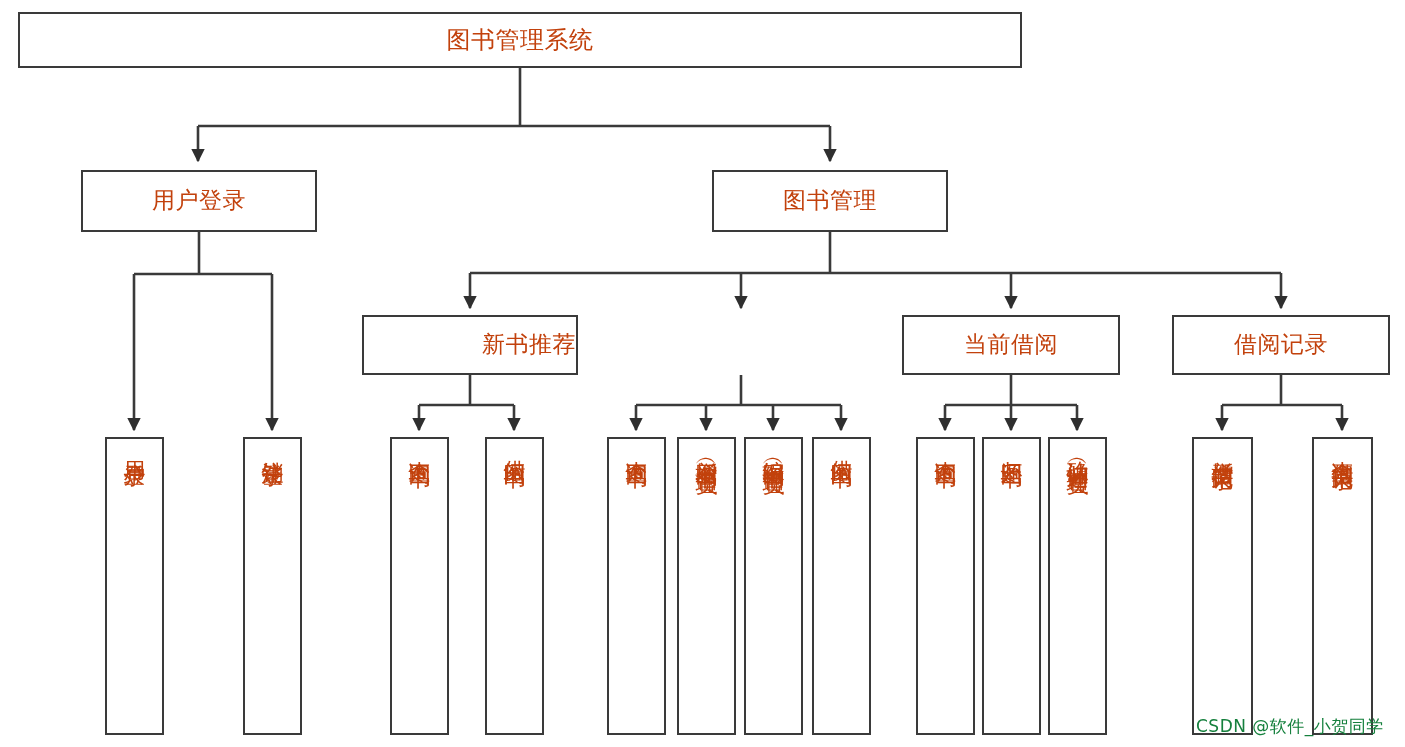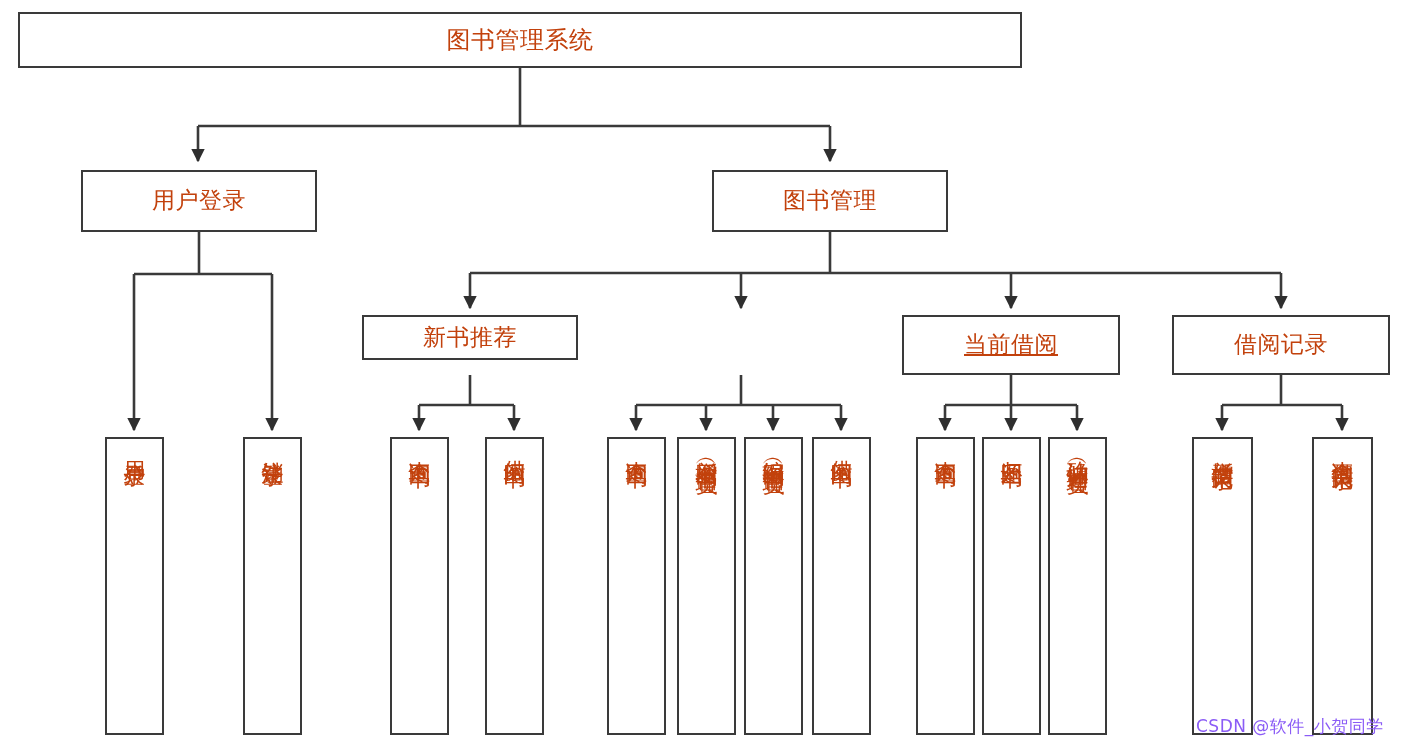--- a/index.html
+++ b/index.html
@@ -55,21 +55,21 @@
     writing-mode: vertical-rl;
     text-orientation: upright;
     font-size: 22px;
     line-height: 1.0;
     letter-spacing: 2px;
     white-space: nowrap;
   }
   .watermark {
     position: absolute;
     font-size: 17px;
-    color: #8b5cf6;
+    color: #15803d;
     white-space: nowrap;
     letter-spacing: 0.5px;
   }
 </style>
 </head>
 <body>
 
 <div id="canvas">
 
   <svg class="links" viewBox="0 0 1405 747" xmlns="http://www.w3.org/2000/svg">
@@ -126,24 +126,24 @@
     <span class="label">图书管理系统</span>
   </div>
 
   <div class="node horiz" style="left:81px; top:170px; width:236px; height:62px;">
     <span class="label">用户登录</span>
   </div>
   <div class="node horiz" style="left:712px; top:170px; width:236px; height:62px;">
     <span class="label">图书管理</span>
   </div>
 
-  <div class="node horiz" style="left:362px; top:315px; width:216px; height:45px;">
+  <div class="node horiz" style="left:362px; top:315px; width:216px; height:60px;justify-content:flex-end;">
     <span class="label">新书推荐</span>
   </div>
-  <div class="node horiz" style="left:902px; top:315px; width:218px; height:60px;text-decoration:underline;">
+  <div class="node horiz" style="left:902px; top:315px; width:218px; height:60px;">
     <span class="label">当前借阅</span>
   </div>
   <div class="node horiz" style="left:1172px; top:315px; width:218px; height:60px;">
     <span class="label">借阅记录</span>
   </div>
 
   <div class="node vert" style="left:105px; top:437px; width:59px; height:298px;">
     <span class="label">用户登录</span>
   </div>
   <div class="node vert" style="left:243px; top:437px; width:59px; height:298px;">

